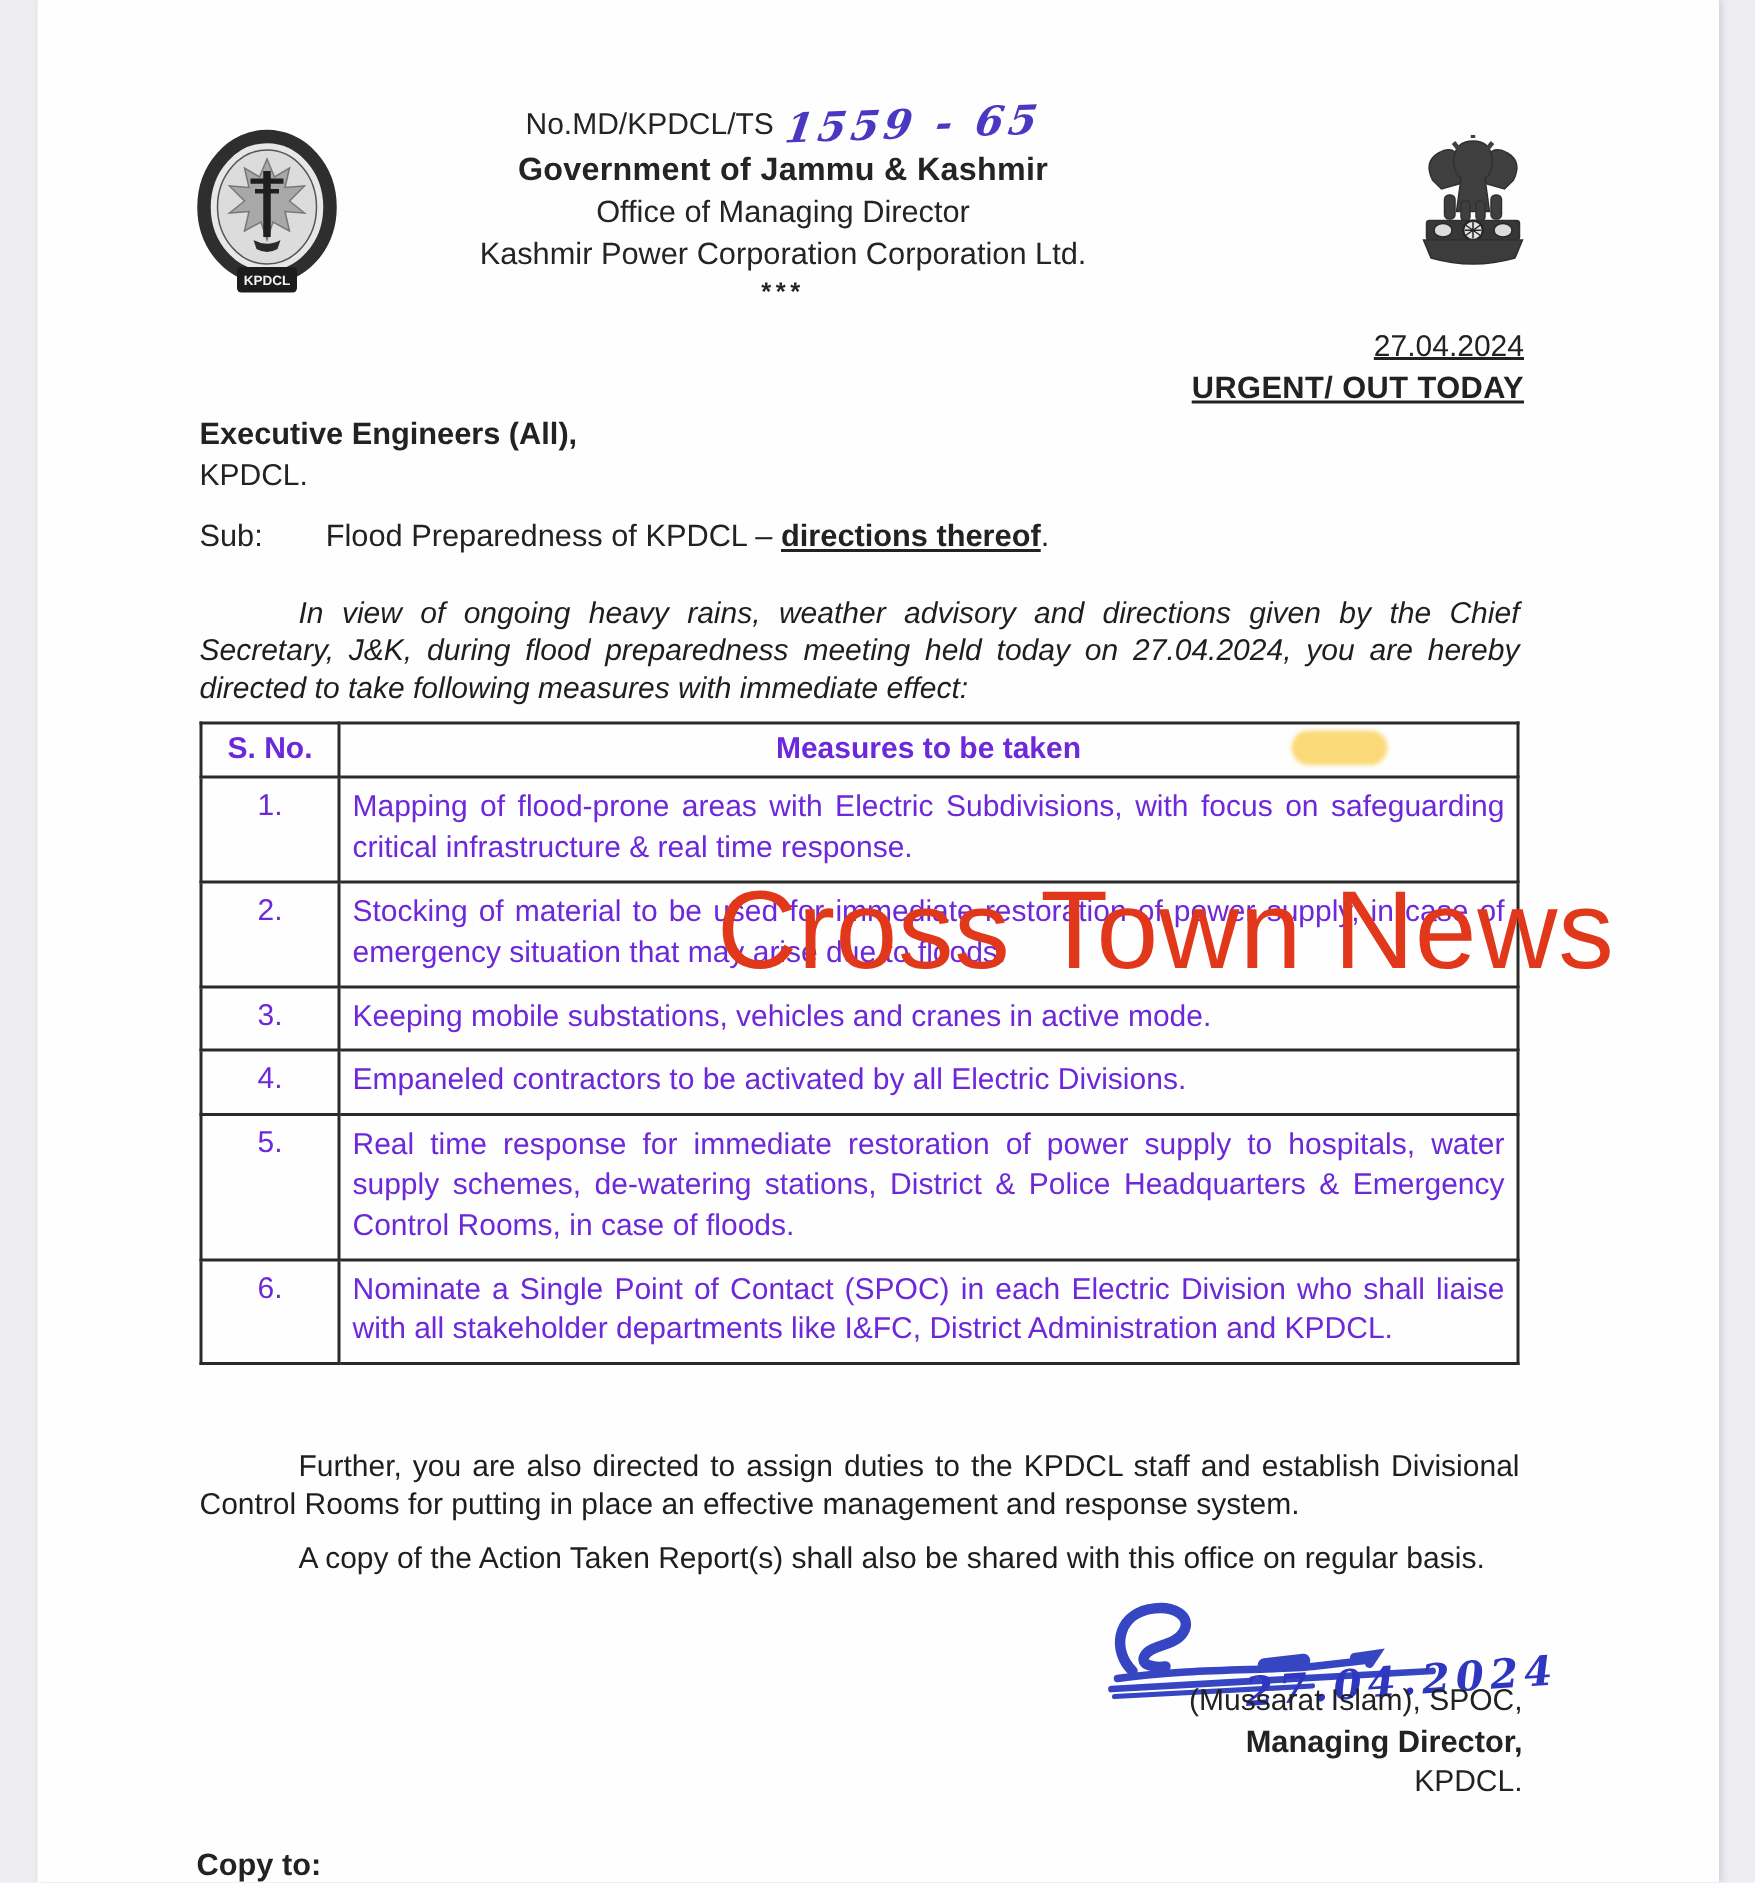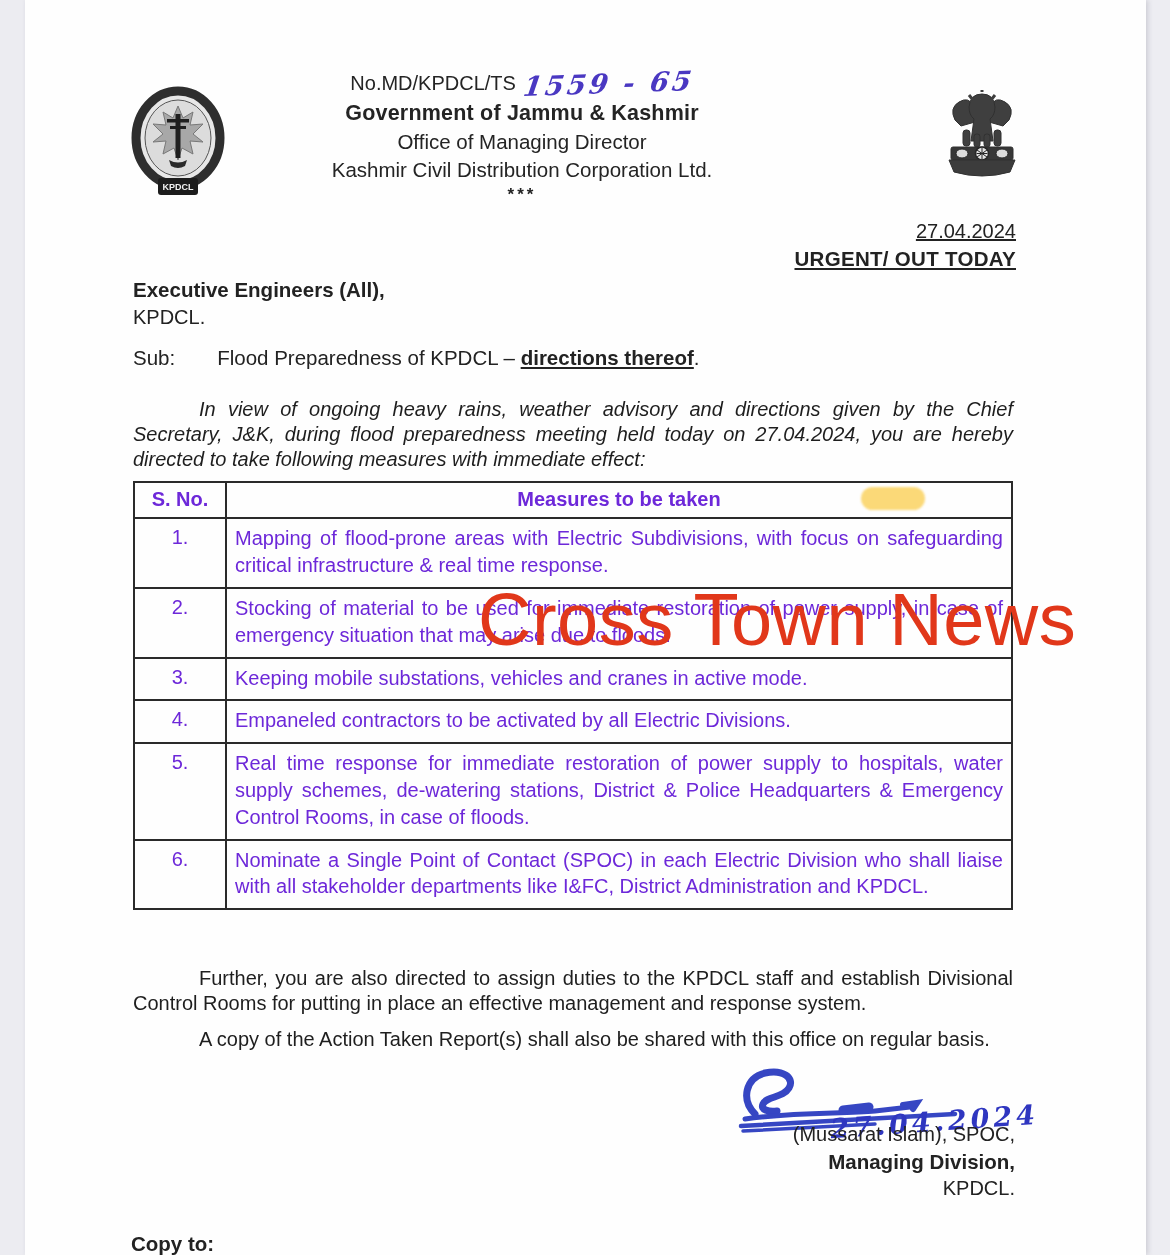--- a/index.html
+++ b/index.html
@@ -150,21 +150,21 @@
         <path d="M6 70 h66 l-5 12 q-28 8 -56 0 Z" fill="#383838"></path>
       </g>
     </svg>
 
     <div class="hdr-center">
       <div class="ref-line">
         <span>No.MD/KPDCL/TS</span><span class="ref-hand">1559 - 65</span>
       </div>
       <div class="govt">Government of Jammu &amp; Kashmir</div>
       <div class="office">Office of Managing Director</div>
-      <div class="orgname">Kashmir Civil Distribution Corporation Ltd.</div>
+      <div class="orgname">Kashmir Power Corporation Corporation Ltd.</div>
       <div class="stars">***</div>
     </div>
   </div>
 
   <div class="meta">
     <div class="date">27.04.2024</div>
     <div class="urgent">URGENT/ OUT TODAY</div>
   </div>
 
   <div class="addr">
@@ -227,21 +227,21 @@
         <path d="M20 55 C 70 48 120 50 150 47 L 185 43" stroke-width="5"></path>
         <path d="M118 46 l26 -3" stroke-width="9"></path>
         <path d="M178 41 l14 -2 l-4 6" stroke-width="6"></path>
         <path d="M16 62 L 230 50" stroke-width="4.5"></path>
         <path d="M18 67 L 150 60" stroke-width="3.5"></path>
       </g>
     </svg>
     <div class="sig-hand-date">27.04.2024</div>
     <div class="sig-text">
       <div class="sig-name">(Mussarat Islam), SPOC,</div>
-      <div class="sig-title">Managing Division,</div>
+      <div class="sig-title">Managing Director,</div>
       <div class="sig-org">KPDCL.</div>
     </div>
   </div>
 
   <div class="copy">
     <div class="lab">Copy to:</div>
     <ol>
       <li>Principal Secretary to the Government, Power Development Department, Civil Secretariat, Jammu/ Srinagar, for kind information.</li>
 
     </ol>

